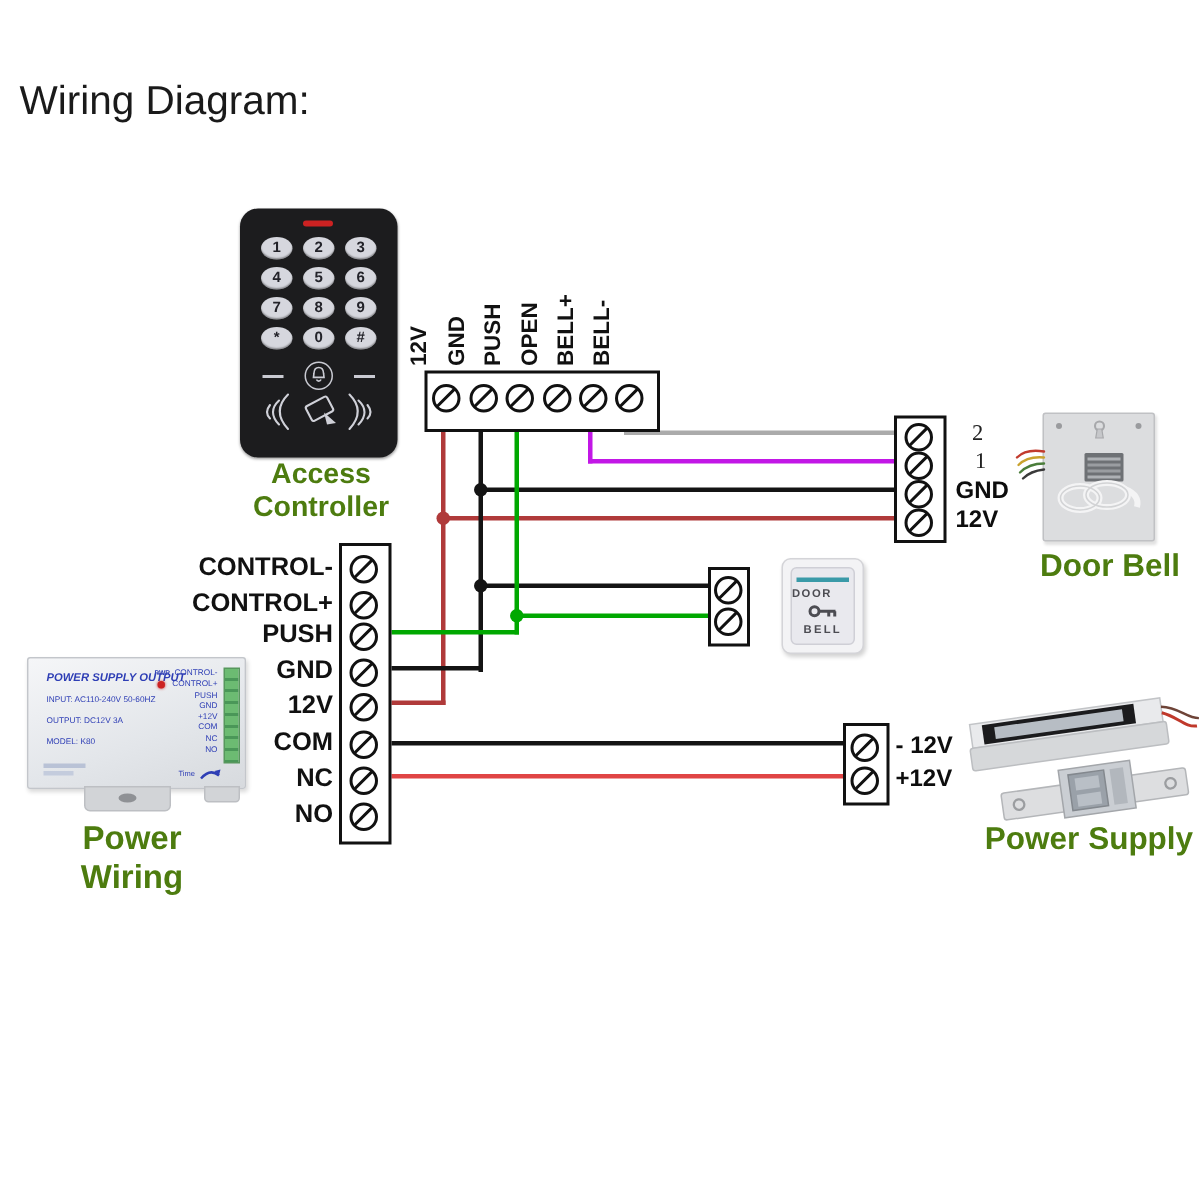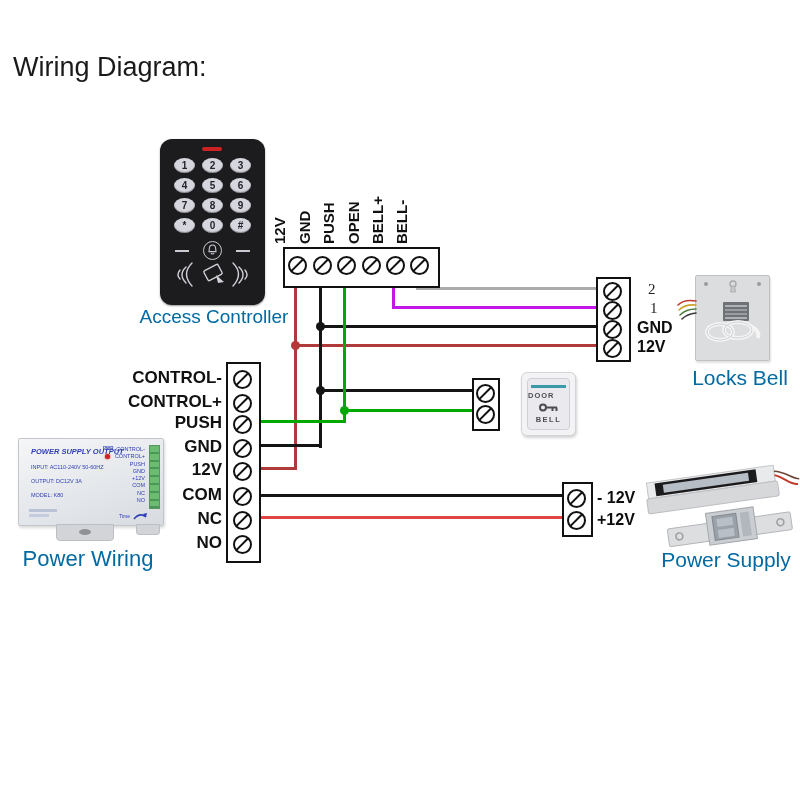--- a/index.html
+++ b/index.html
@@ -1,20 +1,20 @@
 <!DOCTYPE html>
 <html><head>
 <meta charset="utf-8">
 <style>
   html,body{margin:0;padding:0;background:#fff;}
   #canvas{position:relative;width:800px;height:800px;background:#ffffff;overflow:hidden;
           font-family:"Liberation Sans", sans-serif;color:#111;}
   .abs{position:absolute;}
   .title{font-size:27px;color:#1a1a1a;letter-spacing:0px;}
-  .comp-label{font-weight:normal;font-size:20px;color:#0369a1;text-align:center;}
+  .comp-label{font-weight:bold;font-size:20px;color:#4d7c0f;text-align:center;}
 
   
   .tblock{position:absolute;background:#fff;border:2.5px solid #111;}
   .screw{position:absolute;width:15px;height:15px;border:2.5px solid #111;border-radius:50%;background:#fff;}
   .screw b{position:absolute;left:-1px;top:6.2px;width:17px;height:2.4px;background:#111;
            transform:rotate(-45deg);border-radius:1px;}
 
   
   .wire{position:absolute;}
   .dot{position:absolute;width:9px;height:9px;border-radius:50%;}
@@ -201,21 +201,21 @@
     </svg>
   </div>
   <svg class="abs" style="left:676px;top:295px;" width="22" height="30" viewBox="0 0 22 30">
     <g fill="none" stroke-width="1.6" stroke-linecap="round">
       <path d="M20,6 Q8,4 2,10" stroke="#c23b2e"></path>
       <path d="M20,10 Q9,9 3,15" stroke="#c9a22d"></path>
       <path d="M20,14 Q10,14 4,20" stroke="#4a7d3a"></path>
       <path d="M20,18 Q11,19 6,24" stroke="#3a3a3a"></path>
     </g>
   </svg>
-  <div class="abs comp-label" style="left:690px;top:366px;width:100px;font-size:21px;">Locks Bell</div>
+  <div class="abs comp-label" style="left:690px;top:366px;width:100px;font-size:21px;">Door Bell</div>
 
   <div class="tblock" style="left:472px;top:378px;width:24px;height:49px;">
     <span class="screw" style="left:2px;top:4px;">
         <b></b>
       </span>
     <span class="screw" style="left:2px;top:25px;">
         <b></b>
       </span>
   </div>
   <div id="exit-device">

